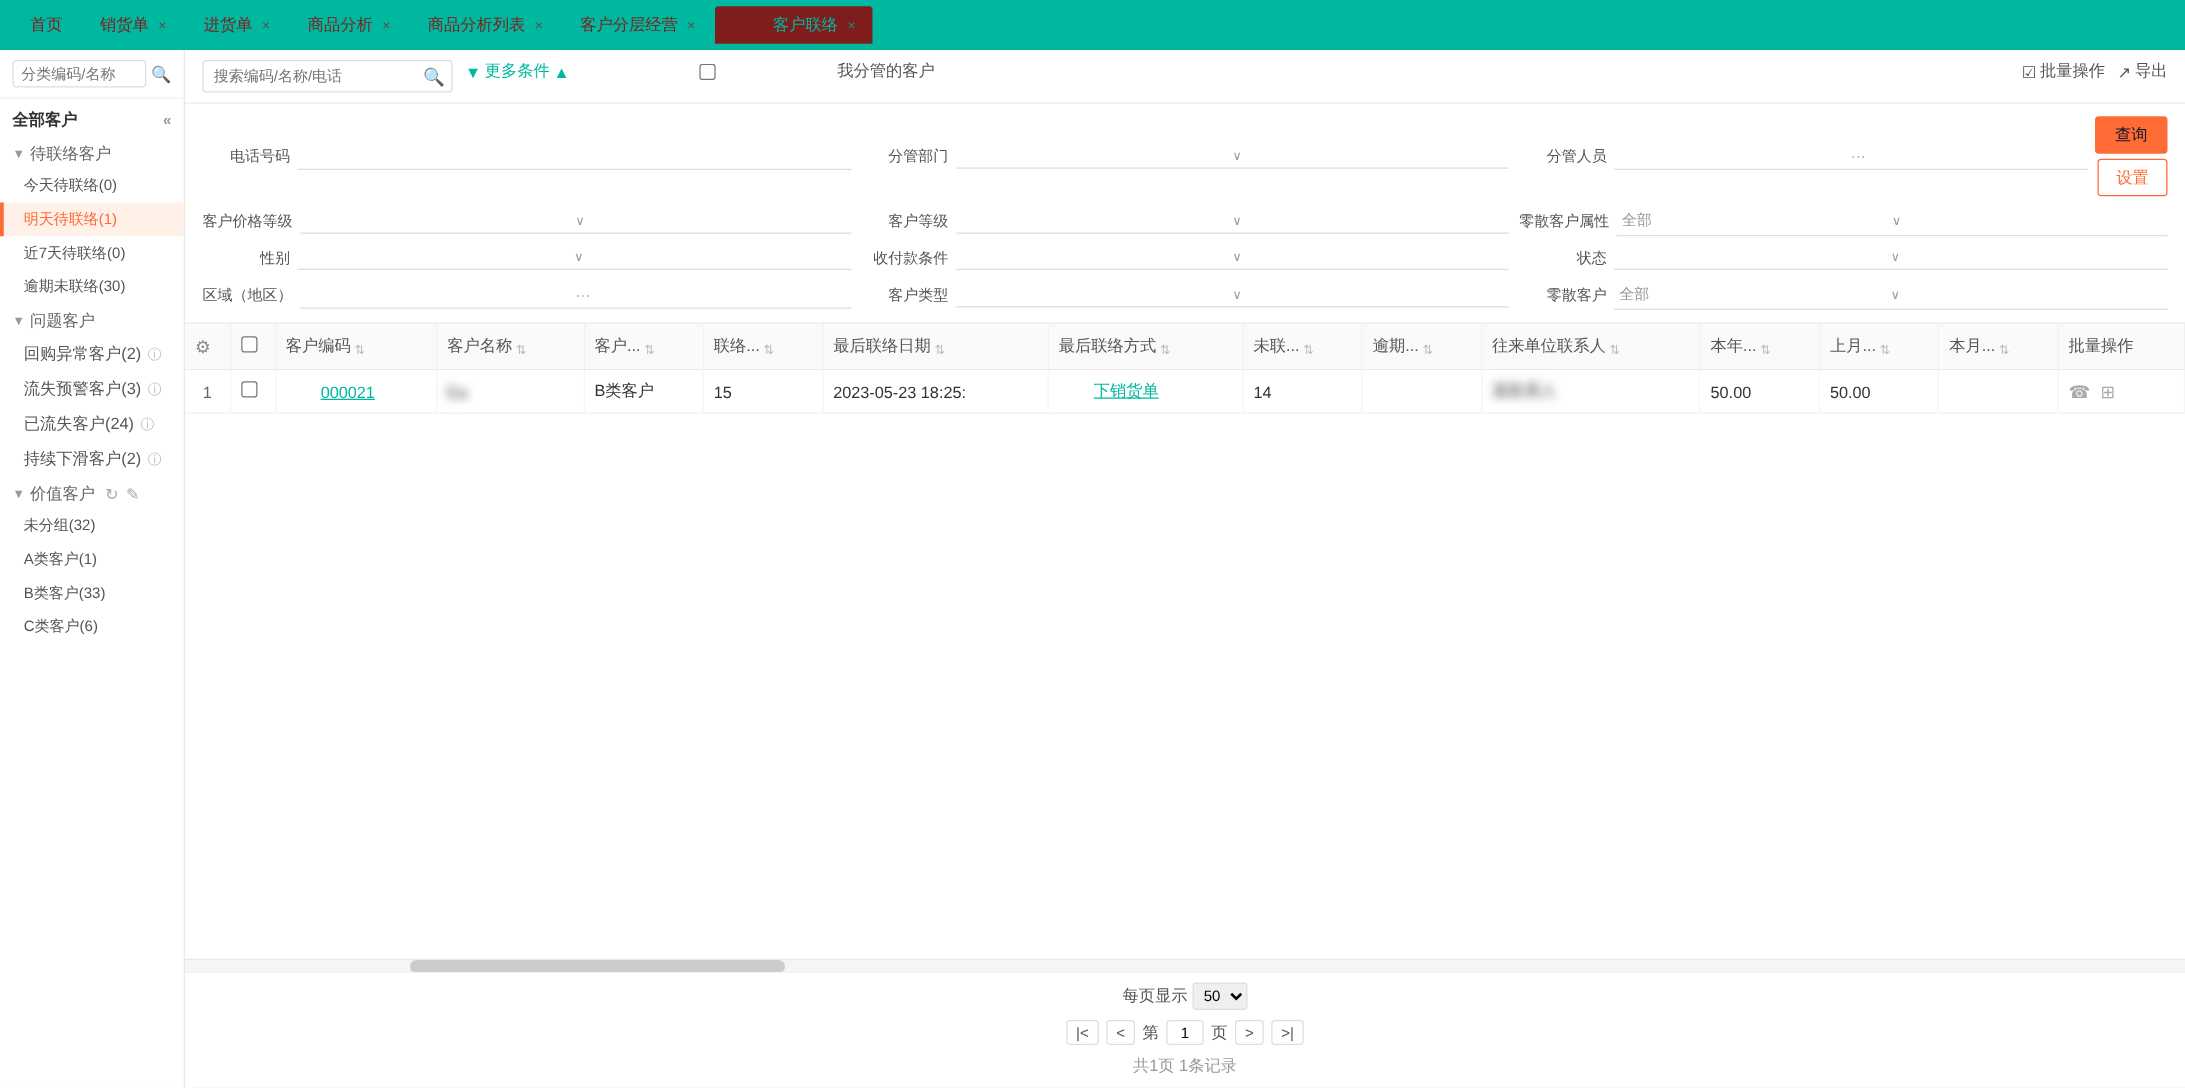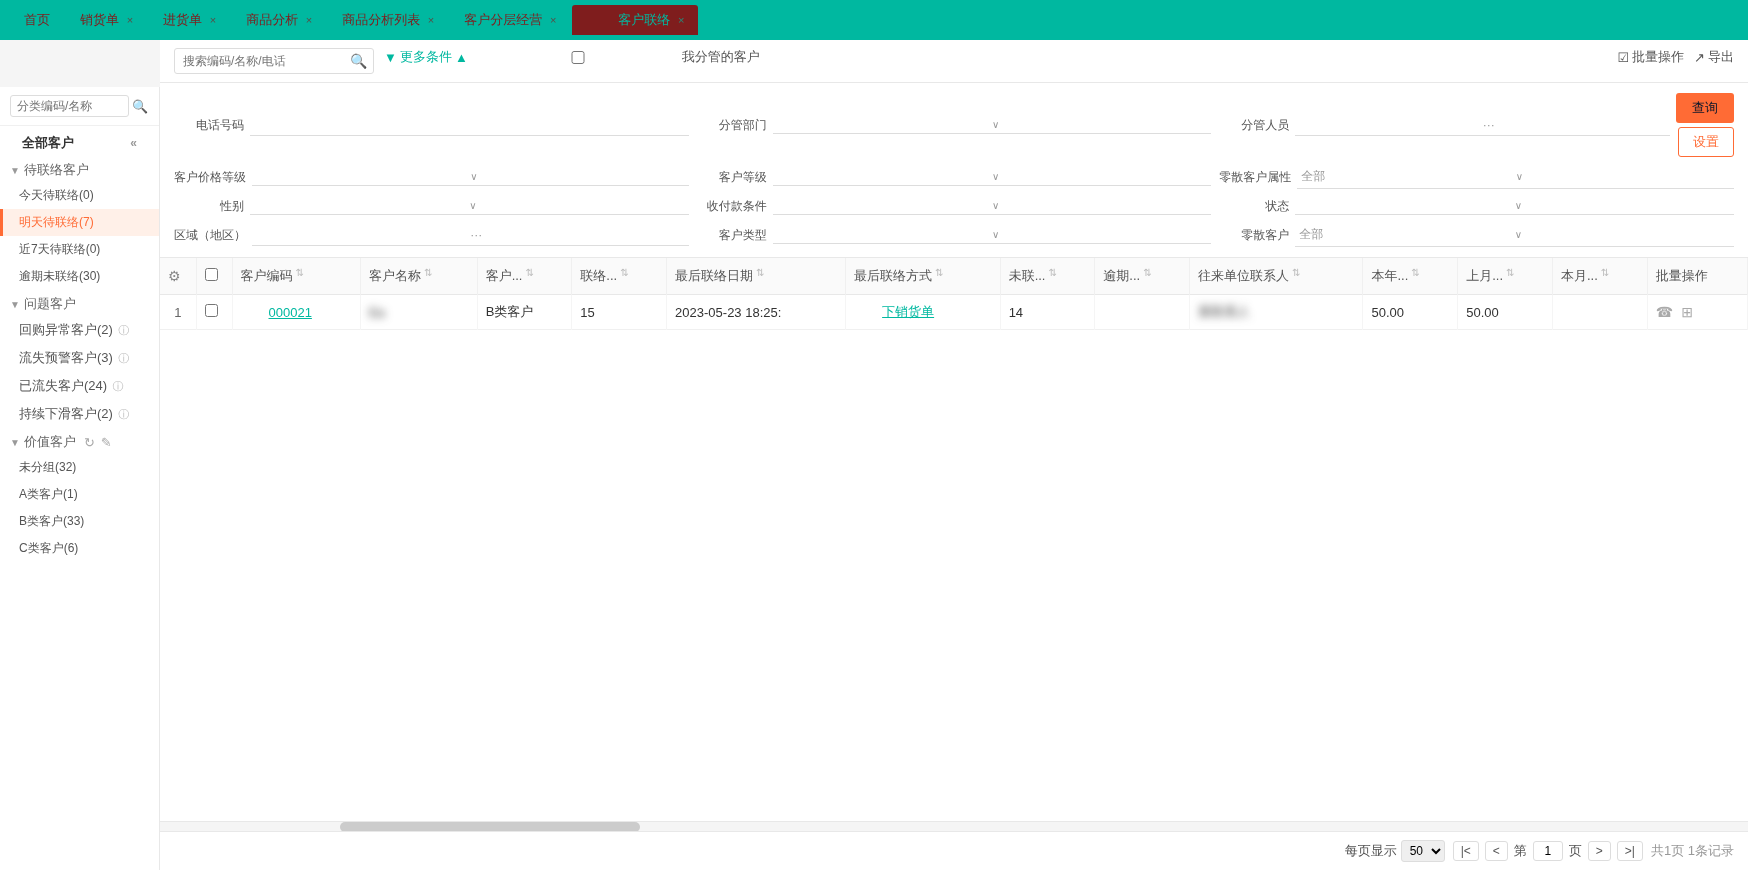--- a/index.html
+++ b/index.html
@@ -36,27 +36,26 @@
     }
 
     
     .main-layout {
       display: flex;
       height: calc(100vh - 40px);
     }
 
     
     .sidebar {
-      width: 160px;
+      width: 148px;
       background: #fff;
       border-right: 1px solid #e8e8e8;
       display: flex;
       flex-direction: column;
       overflow-y: auto;
-      margin-top: 47px;
     }
     .sidebar-search {
       display: flex;
       align-items: center;
       padding: 8px 10px;
       border-bottom: 1px solid #f0f0f0;
     }
     .sidebar-search input {
       border: 1px solid #ddd;
       border-radius: 3px;
@@ -67,21 +66,21 @@
     }
     .sidebar-search .search-icon {
       margin-left: 4px;
       color: #999;
       cursor: pointer;
     }
     .sidebar-section-header {
       display: flex;
       align-items: center;
       justify-content: space-between;
-      padding: 8px 22px 4px;
+      padding: 8px 10px 4px;
       font-weight: bold;
       font-size: 13px;
       color: #333;
       cursor: pointer;
     }
     .sidebar-section-header .collapse-icon { color: #999; font-size: 12px; }
     .sidebar-group-label {
       padding: 5px 10px 3px;
       color: #666;
       font-size: 12px;
@@ -269,21 +268,21 @@
       font-weight: normal;
       border-right: 1px solid #f0f0f0;
       white-space: nowrap;
       position: sticky;
       top: 0;
       background: #fafafa;
       z-index: 1;
     }
     thead th .th-inner {
       display: flex;
-      align-items: flex-start;
+      align-items: flex-end;
       gap: 3px;
     }
     thead th .sort-icon { color: #bbb; font-size: 10px; }
     tbody tr {
       border-bottom: 1px solid #f0f0f0;
     }
     tbody td {
       padding: 8px 8px;
       color: #333;
       border-right: 1px solid #f5f5f5;
@@ -305,20 +304,21 @@
     .table-footer {
       background: #fff;
       border-top: 1px solid #e8e8e8;
       padding: 8px 14px;
       display: flex;
       align-items: center;
       justify-content: flex-end;
       gap: 8px;
       font-size: 12px;
       color: #555;
+      flex-direction: column;
     }
     .footer-page-size {
       display: flex;
       align-items: center;
       gap: 4px;
     }
     .footer-page-size select {
       border: 1px solid #ddd;
       border-radius: 3px;
       padding: 2px 4px;
@@ -408,21 +408,21 @@
     <div class="sidebar-section-header">
       <span>全部客户</span>
       <span class="collapse-icon">«</span>
     </div>
 
     <div class="sidebar-group-label">
       <span class="triangle">▼</span>
       <span>待联络客户</span>
     </div>
     <div class="sidebar-item">今天待联络(0)</div>
-    <div class="sidebar-item active">明天待联络(7)</div>
+    <div class="sidebar-item active">明天待联络(1)</div>
     <div class="sidebar-item">近7天待联络(0)</div>
     <div class="sidebar-item">逾期未联络(30)</div>
 
     <div class="sidebar-group-label">
       <span class="triangle">▼</span>
       <span>问题客户</span>
     </div>
     <div class="sidebar-item">
       <span>回购异常客户(2)</span>
       <span style="color:#bbb;font-size:11px;margin-left:2px;">ⓘ</span>

